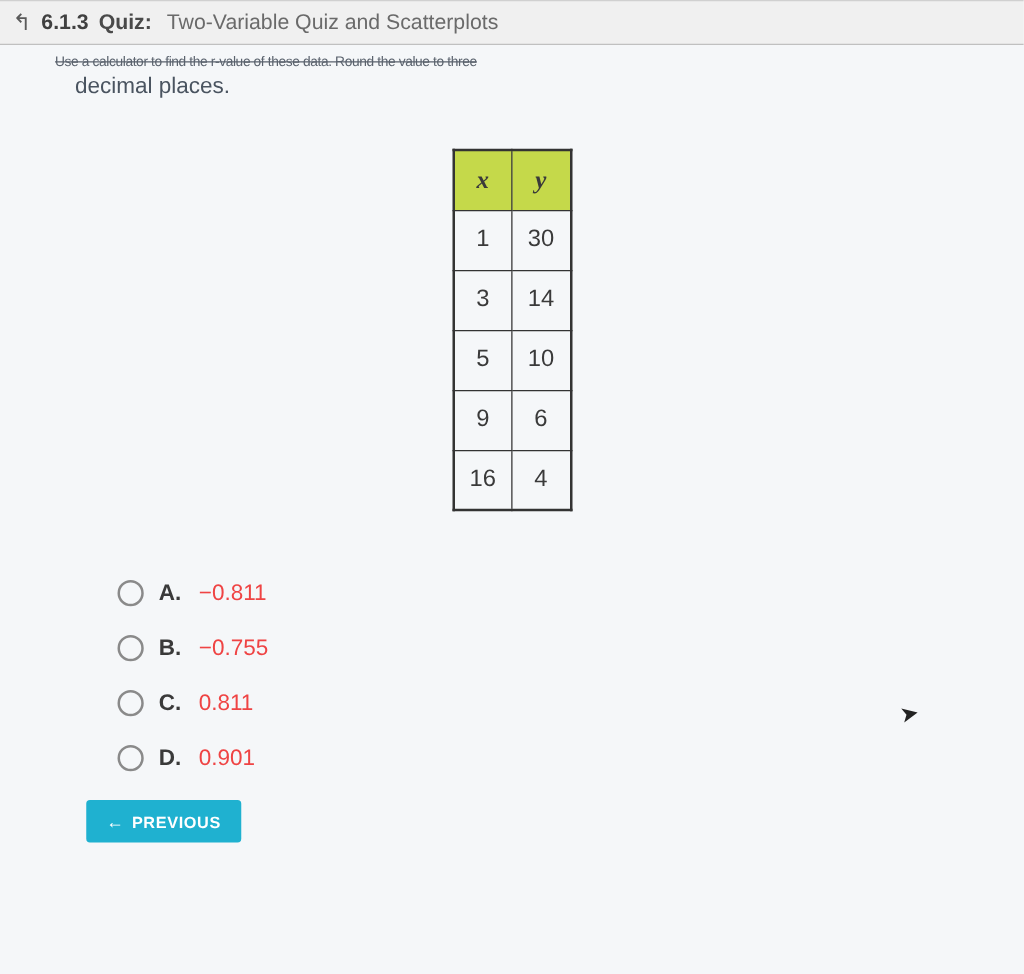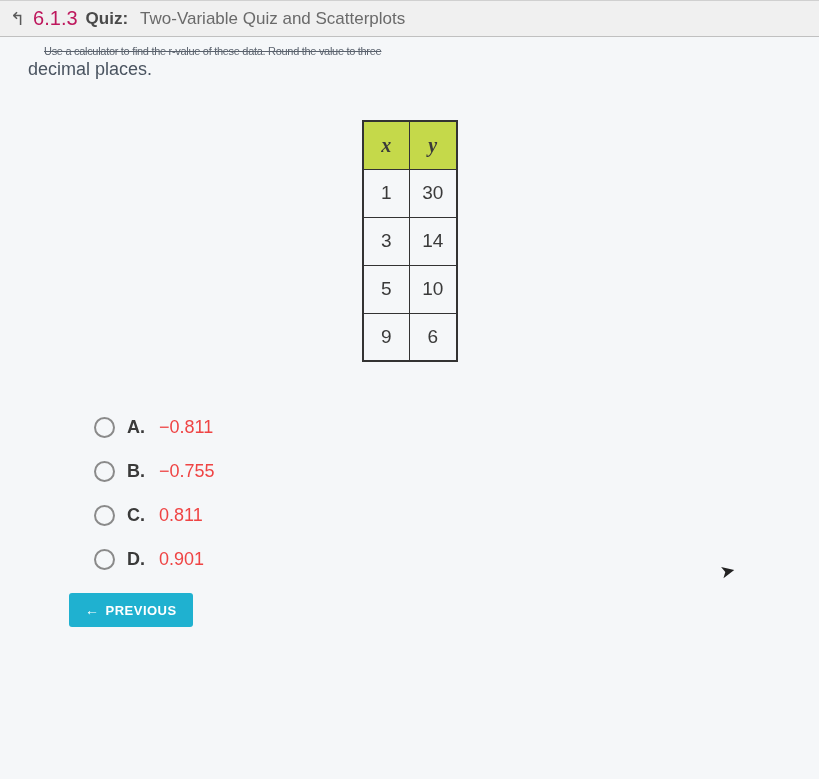--- a/index.html
+++ b/index.html
@@ -18,23 +18,23 @@
       display: flex;
       align-items: center;
       gap: 8px;
     }
     .back-arrow {
       font-size: 18px;
       color: #5a5a5a;
       cursor: pointer;
     }
     .header-num {
-      font-weight: normal;
-      color: #be185d;
-      font-size: 20px;
+      font-weight: bold;
+      color: #404040;
+      font-size: 17px;
     }
     .header-label {
       font-weight: bold;
       color: #4a4a4a;
       font-size: 17px;
     }
     .header-title {
       color: #6a6a6a;
       font-size: 17px;
       margin-left: 4px;
@@ -46,21 +46,21 @@
       color: #5a626d;
       font-size: 11px;
       margin-left: 20px;
       text-decoration: line-through;
       white-space: nowrap;
       letter-spacing: -0.3px;
     }
     .instruction {
       color: #4a5460;
       font-size: 18px;
-      margin-left: 4px;
+      margin-left: 36px;
       margin-top: 2px;
     }
     .table-wrap {
       display: flex;
       justify-content: center;
       margin: 40px 0 55px 0;
     }
     table {
       border-collapse: collapse;
       border: 2px solid #333;
@@ -163,20 +163,24 @@
         <td>14</td>
       </tr>
       <tr>
         <td>5</td>
         <td>10</td>
       </tr>
       <tr>
         <td>9</td>
         <td>6</td>
       </tr>
+      <tr>
+        <td>16</td>
+        <td>4</td>
+      </tr>
     </tbody>
       </table>
   </div>
 
   <div class="answers">
     <div class="answer-row">
       <div class="radio"></div>
       <span class="answer-letter">A.</span>
       <span class="answer-text">−0.811</span>
     </div>

